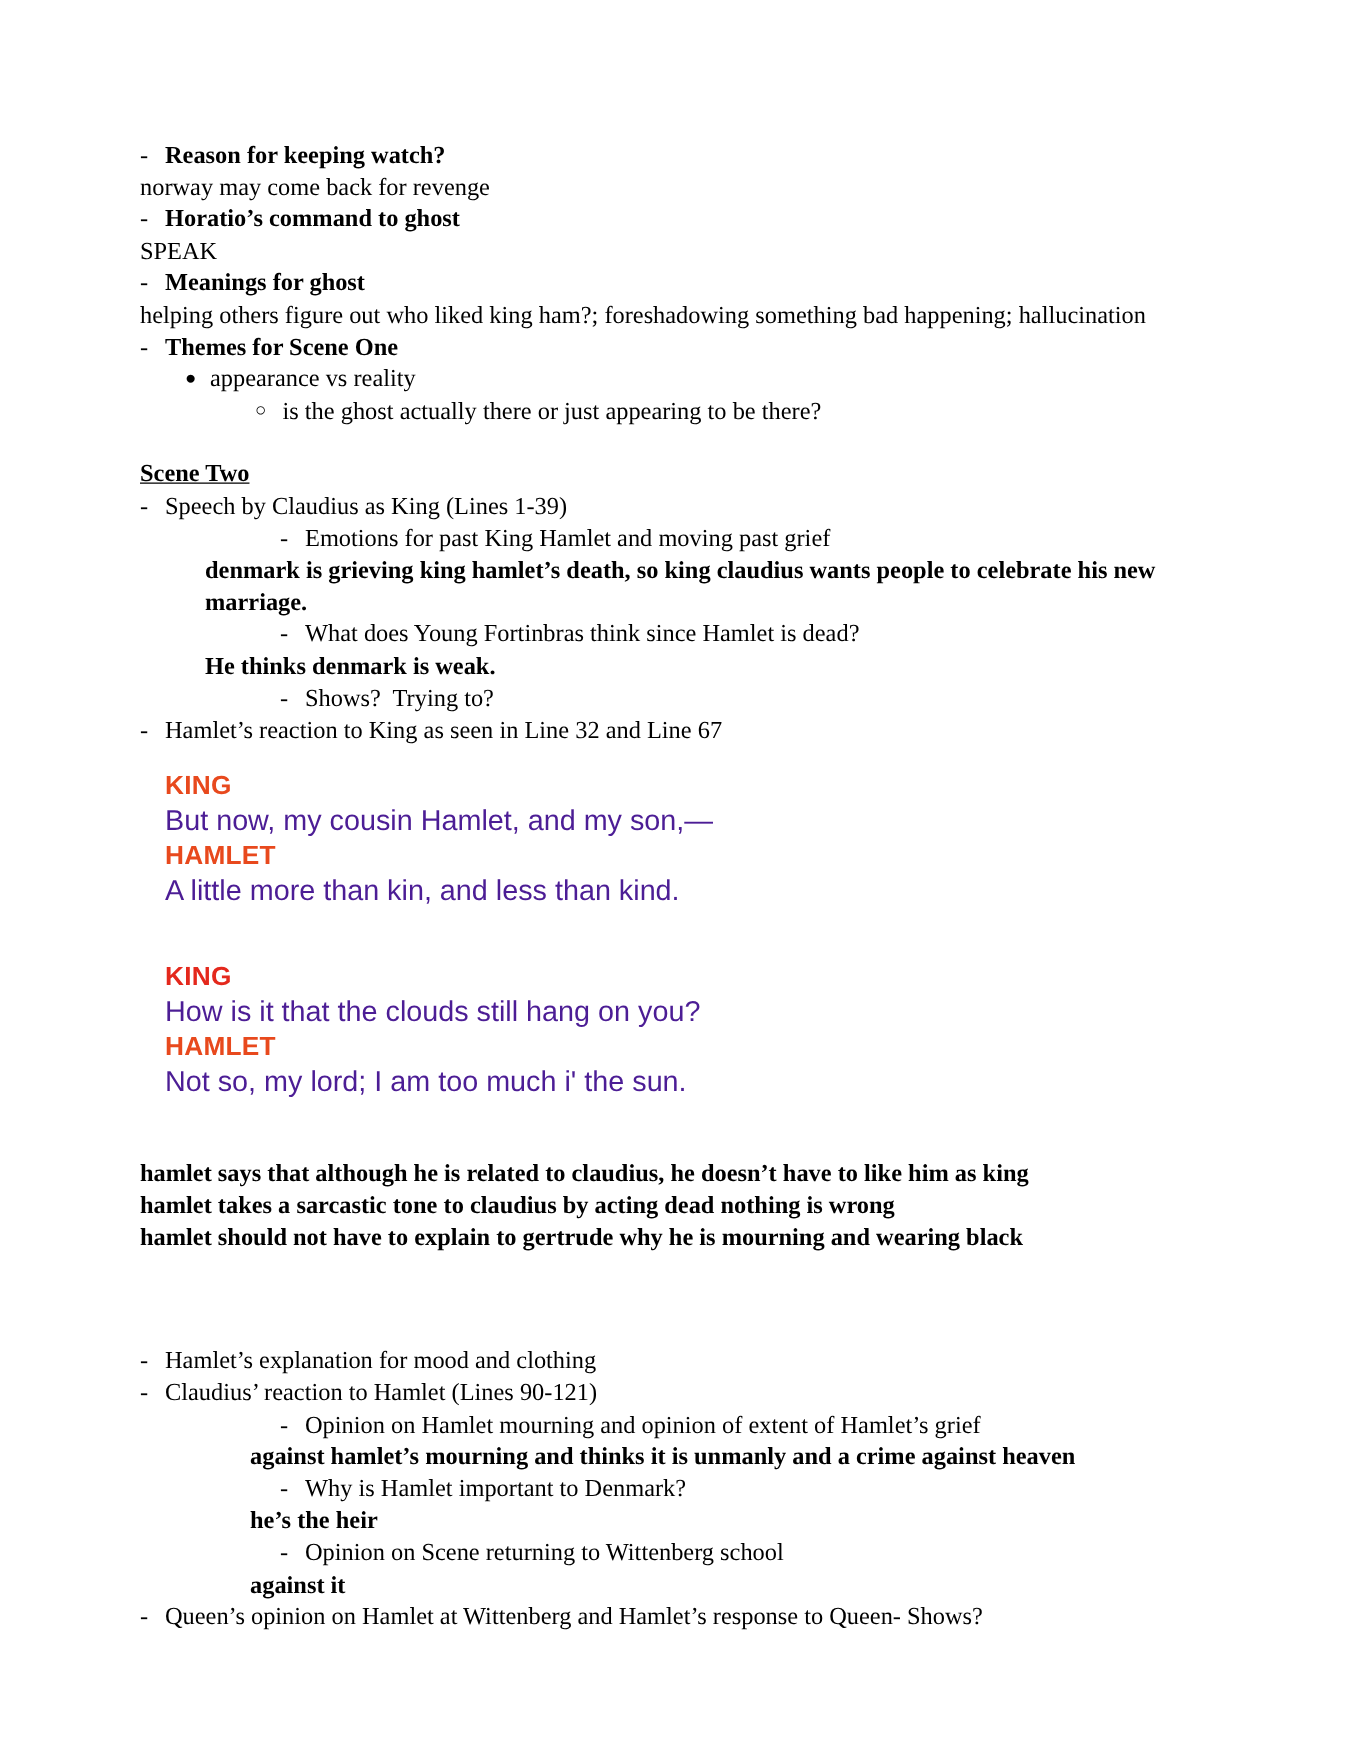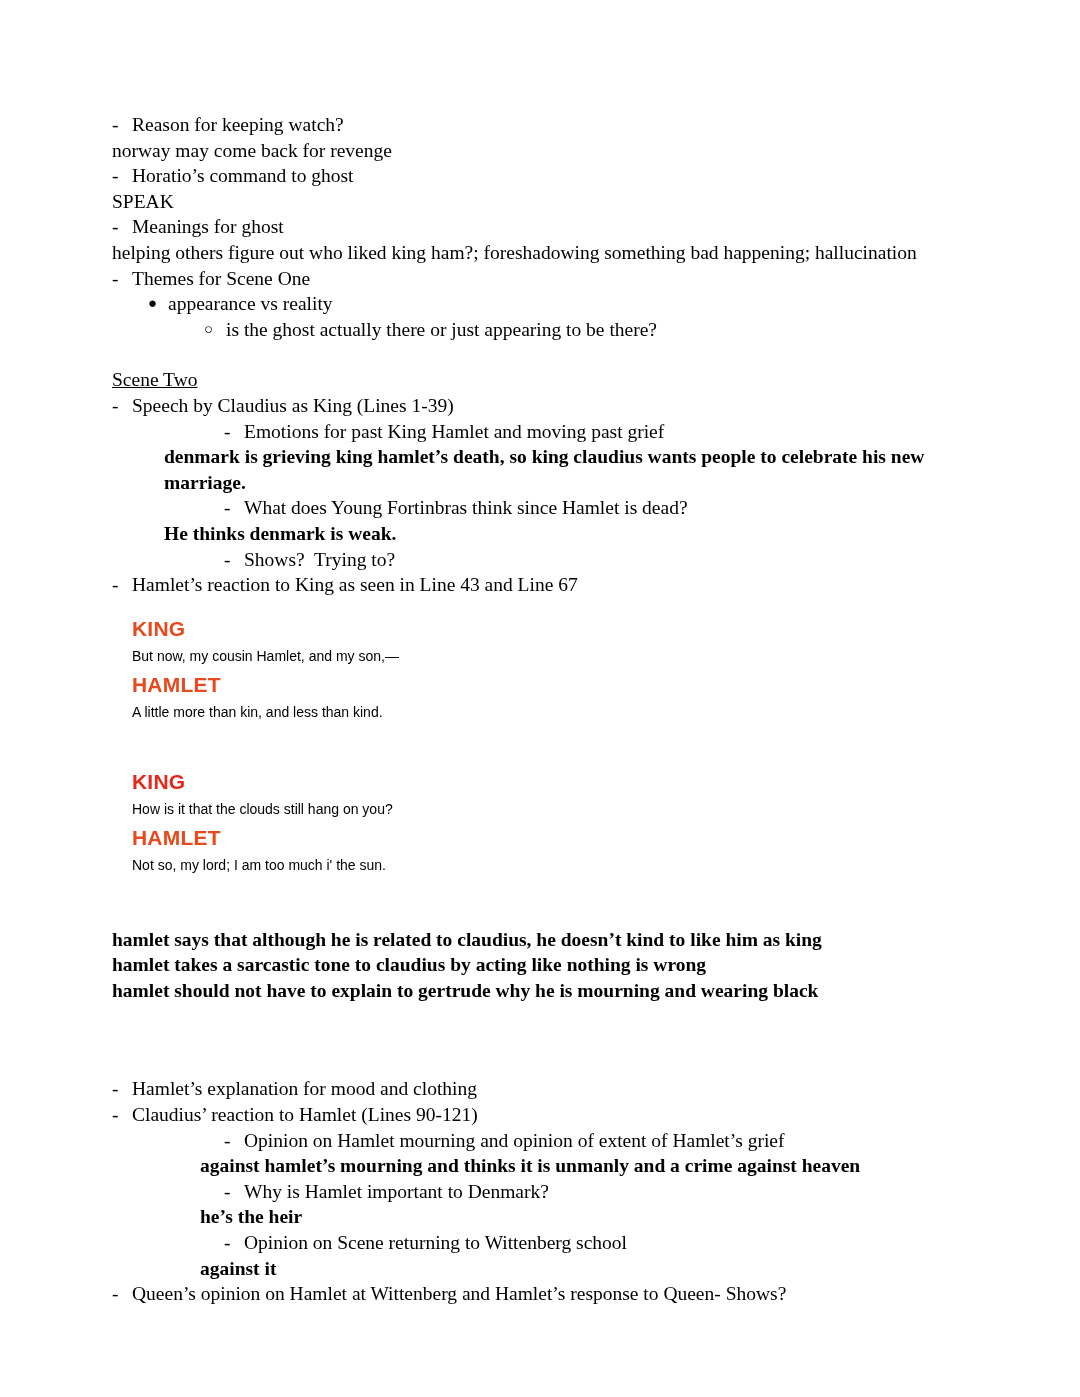--- a/index.html
+++ b/index.html
@@ -30,21 +30,21 @@
   }
 
   
   .line {
     font-family: "Liberation Serif", serif;
     font-size: 19.5px;
     line-height: 25.6px;
     color: #000;
     white-space: pre-wrap;
   }
-  .bold { font-weight: normal; }
+  .bold { font-weight: bold; }
   .underline { text-decoration: underline; }
 
   
   .dash-row {
     display: flex;
     align-items: flex-start;
   }
   .dash-row .dash {
     width: 20px;
     flex: 0 0 20px;
@@ -105,23 +105,23 @@
     font-size: 21px;
     line-height: 29px;
     font-weight: bold;
     color: #e8491d;
     letter-spacing: 0.2px;
   }
   .speaker.king2 { color: #e4281c; }
   .speaker.hamlet2 { color: #e8491d; }
   .quote-line {
     font-family: "Liberation Sans", sans-serif;
-    font-size: 14px;
+    font-size: 23px;
     line-height: 27px;
-    color: #000000;
+    color: #4c1d95;
   }
 
   .summary {
     font-family: "Liberation Serif", serif;
     font-weight: bold;
     font-size: 19.5px;
     line-height: 25.6px;
   }
 </style>
 </head>
@@ -183,43 +183,43 @@
     </div>
     <div class="line sub-bold">He thinks denmark is weak.</div>
 
     <div class="dash-row indent3">
       <span class="dash line">-</span>
       <span class="txt line">Shows?  Trying to?</span>
     </div>
 
     <div class="dash-row">
       <span class="dash line">-</span>
-      <span class="txt line">Hamlet’s reaction to King as seen in Line 43 and Line 67</span>
+      <span class="txt line">Hamlet’s reaction to King as seen in Line 32 and Line 67</span>
     </div>
 
     <div class="quote-block">
       <div class="speaker">KING</div>
       <div class="quote-line">But now, my cousin Hamlet, and my son,—</div>
       <div class="speaker">HAMLET</div>
       <div class="quote-line">A little more than kin, and less than kind.</div>
     </div>
 
     <div class="spacer-md"></div>
 
     <div class="quote-block">
       <div class="speaker king2">KING</div>
       <div class="quote-line">How is it that the clouds still hang on you?</div>
       <div class="speaker hamlet2">HAMLET</div>
       <div class="quote-line">Not so, my lord; I am too much i' the sun.</div>
     </div>
 
     <div class="spacer-lg"></div>
 
-    <div class="summary">hamlet says that although he is related to claudius, he doesn’t kind to like him as king</div>
-    <div class="summary">hamlet takes a sarcastic tone to claudius by acting like nothing is wrong</div>
+    <div class="summary">hamlet says that although he is related to claudius, he doesn’t have to like him as king</div>
+    <div class="summary">hamlet takes a sarcastic tone to claudius by acting dead nothing is wrong</div>
     <div class="summary">hamlet should not have to explain to gertrude why he is mourning and wearing black</div>
 
     <div class="spacer-lg"></div>
     <div class="spacer-md"></div>
 
     <div class="dash-row">
       <span class="dash line">-</span>
       <span class="txt line">Hamlet’s explanation for mood and clothing</span>
     </div>
     <div class="dash-row">

